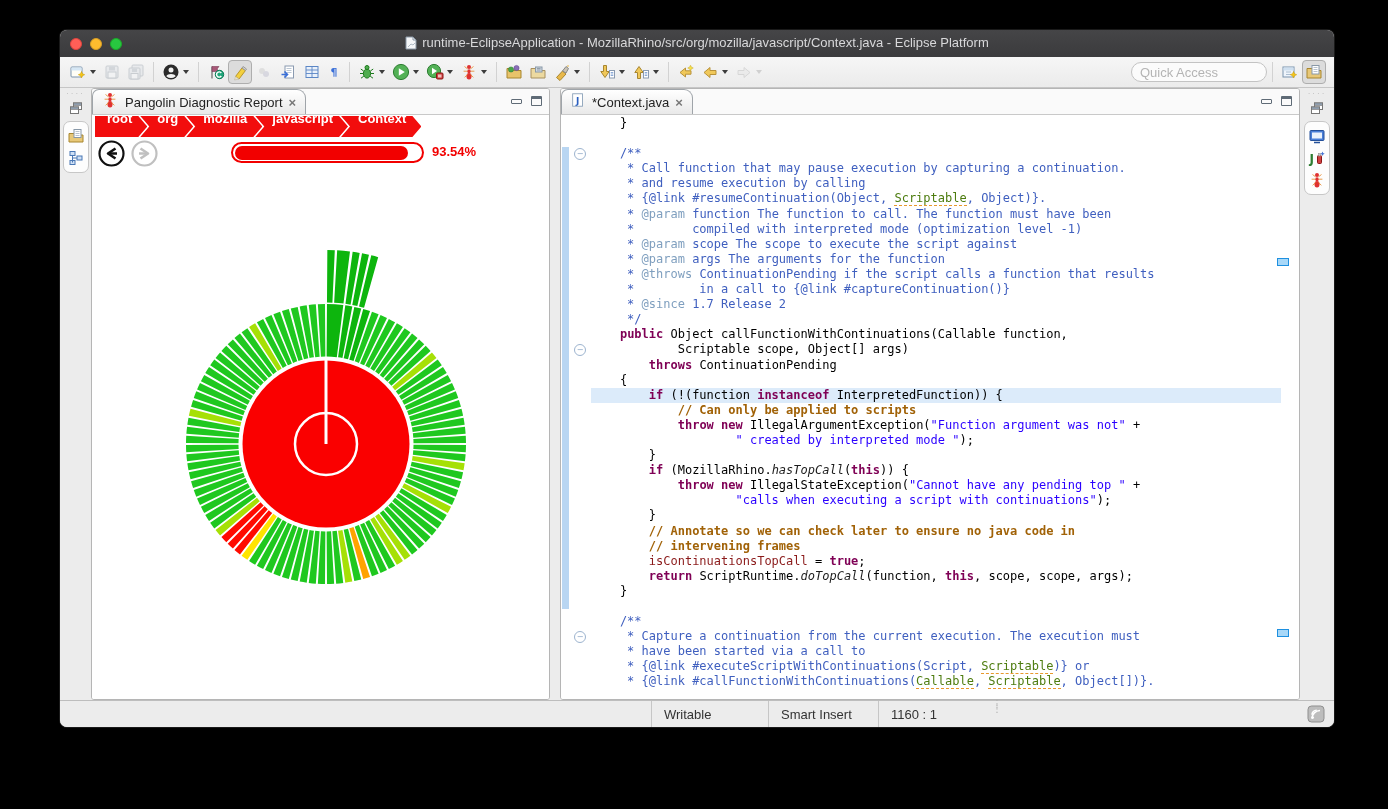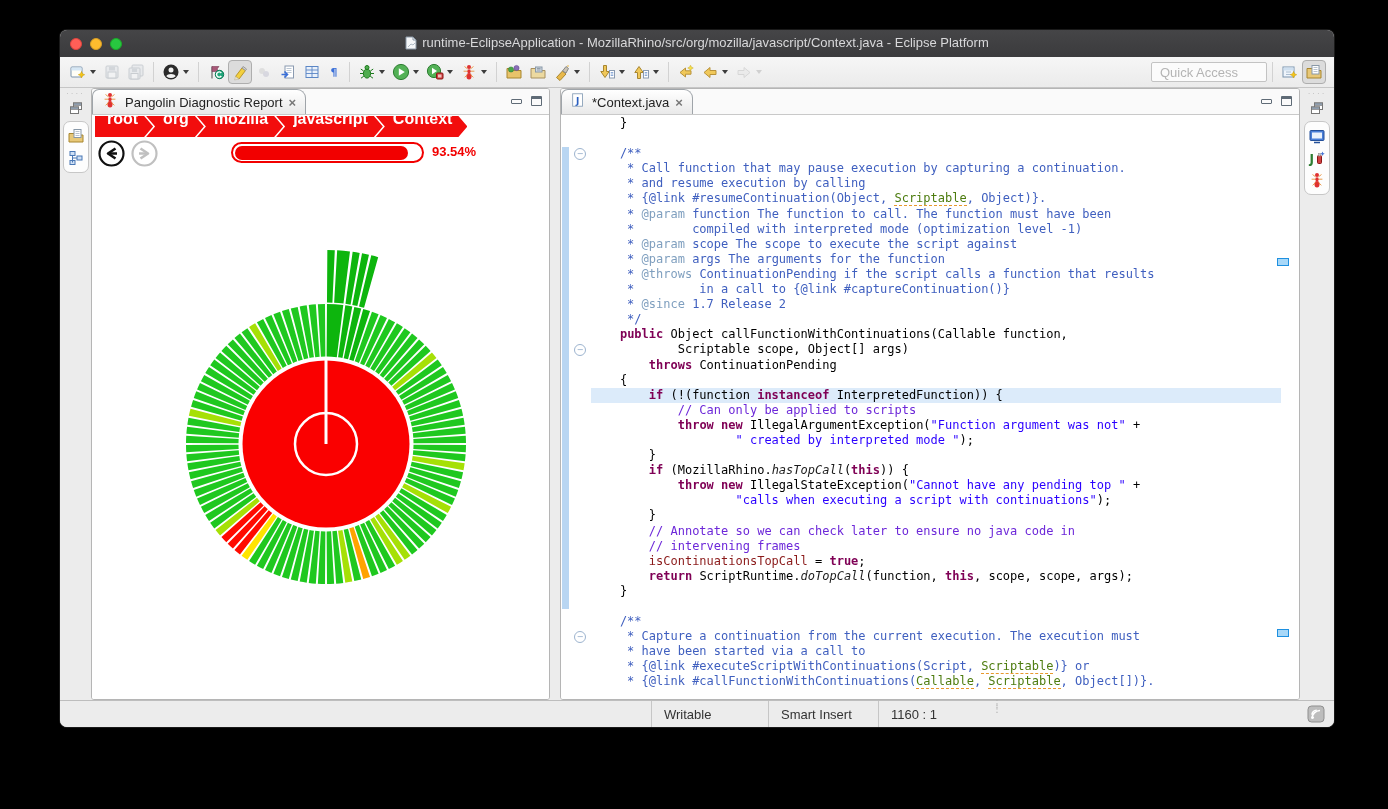--- a/index.html
+++ b/index.html
@@ -16,21 +16,21 @@
   .titletext .ticon{display:inline-block;vertical-align:-3px;margin-right:5px;}
   
   .toolbar{height:31px;background:linear-gradient(#f6f6f6,#ebebeb);border-bottom:1px solid #c6c6c6;display:flex;align-items:center;padding:0 8px 0 6px;flex:none;}
   .tbtn{display:flex;align-items:center;height:24px;padding:2px 2px;border-radius:4px;border:1px solid transparent;flex:none;}
   .tbtn.pressed{background:#dcdcdc;border-color:#aeaeae;}
   .tbtn.disabled{opacity:.45;}
   .tbtn svg{display:block;}
   .caret{width:0;height:0;border-left:3.5px solid transparent;border-right:3.5px solid transparent;border-top:4px solid #3c3c3c;margin:0 1px 0 3px;}
   .tsep{width:1px;height:20px;background:#d2d2d2;margin:0 5px;flex:none;}
   .qa-wrap{margin-left:auto;display:flex;align-items:center;}
-  .qa{width:116px;height:20px;border:1px solid #c3c3c3;border-radius:2px;background:#fbfbfb;font-size:13px;color:#9a9a9a;padding:0 8px;font-family:"Liberation Sans",sans-serif;}
+  .qa{width:136px;height:20px;border:1px solid #c3c3c3;border-radius:10px;background:#fbfbfb;font-size:13px;color:#9a9a9a;padding:0 8px;font-family:"Liberation Sans",sans-serif;}
   .qa::placeholder{color:#b4b4b4;}
   
   .main{flex:1;display:flex;min-height:0;background:#ececec;}
   .sidebar{flex:none;display:flex;flex-direction:column;align-items:center;padding-top:3px;}
   .sidebar.left{width:31px;}
   .sidebar.right{width:34px;}
   .trim{background:#fdfdfd;border:1px solid #c7c7c7;border-radius:7px;padding:3px 1px;display:flex;flex-direction:column;align-items:center;margin-top:2px;}
   .sbtn{width:22px;height:22px;display:flex;align-items:center;justify-content:center;border-radius:3px;}
   .handle-dots{color:#bdbdbd;font-size:8px;letter-spacing:2px;line-height:6px;}
   .view{background:#fff;border:1px solid #b5b5b5;border-radius:3px;display:flex;flex-direction:column;overflow:hidden;}
@@ -40,40 +40,40 @@
   .tabbar{height:26px;border-bottom:1px solid #c9c9c9;display:flex;align-items:flex-end;background:#fafafa;flex:none;position:relative;}
   .tab{height:25px;display:flex;align-items:center;background:linear-gradient(#ffffff,#e9e9e9);border:1px solid #9fa4a9;border-bottom:none;border-radius:7px 9px 0 0;padding:0 9px 0 8px;margin-left:0;}
   .tab .tlabel{font-size:13px;color:#222;margin:0 6px 0 6px;white-space:nowrap;}
   .tab .tclose{font-size:13px;color:#777;font-weight:bold;}
   .viewctl{position:absolute;right:7px;top:5px;display:flex;gap:9px;}
   .ic-min{width:11px;height:5px;border:1px solid #5f6b76;border-radius:1px;margin-top:5px;}
   .ic-max{width:11px;height:10px;border:1px solid #5f6b76;border-top:3px solid #5f6b76;border-radius:1px;margin-top:2px;}
   
   .pv-content{position:relative;flex:1;background:#fff;}
   .crumbs{position:absolute;left:3px;top:1px;display:flex;height:21px;}
-  .crumb{height:21px;background:#f20d0d;color:#fff;font-size:16px;font-weight:bold;display:flex;align-items:center;justify-content:center;padding:0 15px 16px 17px;margin-left:-7px;clip-path:polygon(0 0,calc(100% - 9px) 0,100% 50%,calc(100% - 9px) 100%,0 100%,9px 50%);}
+  .crumb{height:21px;background:#f20d0d;color:#fff;font-size:13px;font-weight:bold;display:flex;align-items:center;justify-content:center;padding:0 15px 16px 17px;margin-left:-7px;clip-path:polygon(0 0,calc(100% - 9px) 0,100% 50%,calc(100% - 9px) 100%,0 100%,9px 50%);}
   .crumb.first{clip-path:polygon(0 0,calc(100% - 9px) 0,100% 50%,calc(100% - 9px) 100%,0 100%);margin-left:0;padding-left:12px;}
   .navrow{position:absolute;left:6px;top:25px;display:flex;align-items:center;}
   .navbtn{margin-right:6px;}
   .pbar{position:absolute;left:139px;top:27px;width:193px;height:21px;border:2.5px solid #f20000;border-radius:11px;background:#fff;padding:1.5px;}
   .pfill{height:100%;background:#f20000;border-radius:7px;}
   .plabel{position:absolute;left:340px;top:29px;color:#f20000;font-weight:bold;font-size:13px;}
   .sunburst{position:absolute;left:0;top:0;}
   
   .ed-content{position:relative;flex:1;background:#fff;overflow:hidden;font-family:"DejaVu Sans Mono",monospace;font-size:12px;}
   .rangestrip{position:absolute;left:1px;top:32px;width:7px;height:462px;background:#b9d6f2;}
   .codelines{position:absolute;left:30px;top:1px;right:18px;}
   .line{white-space:pre;height:15.1px;line-height:15.1px;color:#000;}
   .line.hl{background:#dcebfa;}
   .t-def{color:#000;}
   .t-kw{color:#7f0055;font-weight:bold;}
   .t-jd{color:#3f5fbf;}
   .t-jdt{color:#7f9fbf;}
   .t-str{color:#2a00ff;}
-  .t-com{color:#6d28d9;}
+  .t-com{color:#a16207;font-weight:bold;}
   .t-fld{color:#8b1a1a;}
   .t-itm{color:#1c1c1c;font-style:italic;}
   .t-jdu{color:#4d7c0f;border-bottom:1.5px dashed #e8982c;}
   .fold{position:absolute;left:13px;width:12px;height:12px;border:1px solid #9db4cf;border-radius:50%;color:#9db4cf;font-size:10px;line-height:10px;text-align:center;background:#fff;}
   .occmark{position:absolute;right:10px;width:12px;height:8px;background:#a8d8f8;border:1.5px solid #1e90e0;}
   
   .statusbar{height:27px;background:#ececec;border-top:1px solid #bdbdbd;display:flex;font-size:13px;color:#333;flex:none;position:relative;}
   .st-spacer{width:591px;flex:none;}
   .st-cell{height:100%;display:flex;align-items:center;padding-left:12px;border-left:1px solid #c6c6c6;flex:none;}
   .st-grip{color:#b0b0b0;font-size:10px;letter-spacing:1px;margin-left:14px;line-height:5px;}

